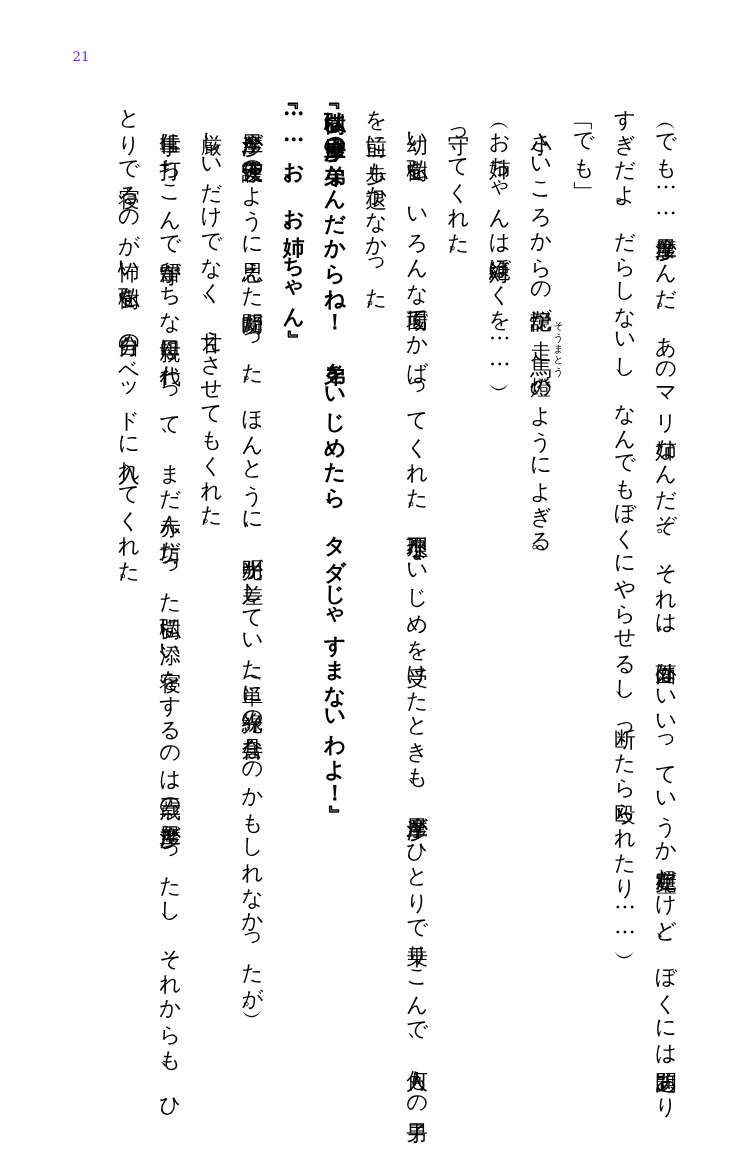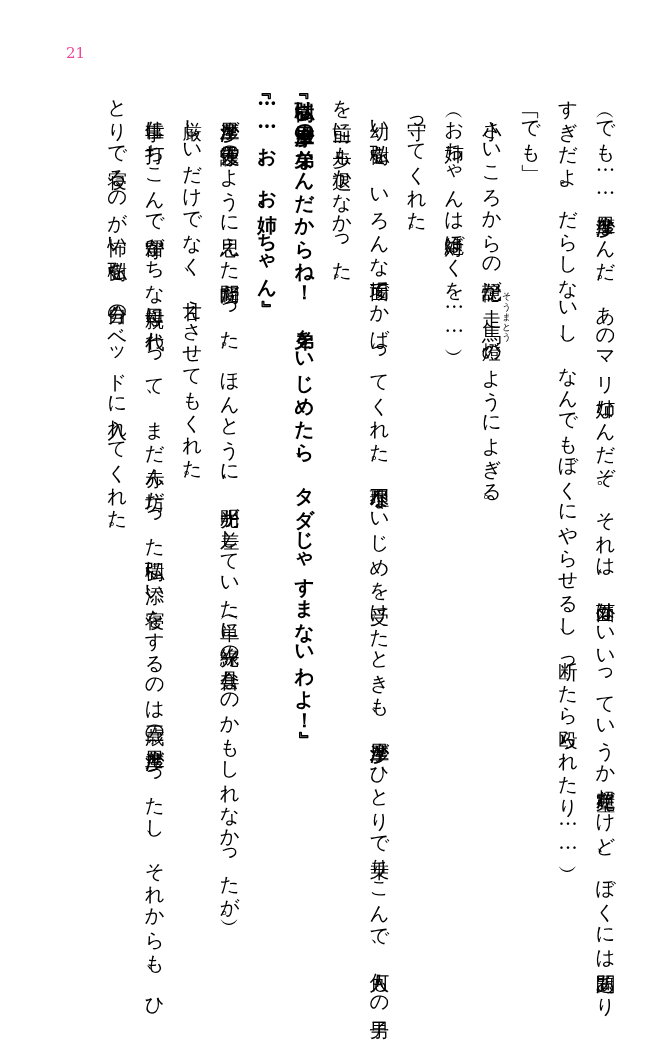--- a/index.html
+++ b/index.html
@@ -21,24 +21,24 @@
     height: 1050px;
     background: #ffffff;
     box-sizing: border-box;
   }
 
   
   .page-number {
     position: absolute;
     left: 66px;
     top: 44px;
-    font-size: 15px;
+    font-size: 12px;
     font-family: "DejaVu Serif", "Liberation Serif", serif;
     letter-spacing: 0;
-    color: #ec4899;
+    color: #6d28d9;
   }
 
   
   .vtext {
     position: absolute;
     top: 86px;
     right: 44px;
     left: 44px;
     height: 920px;
     writing-mode: vertical-rl;

